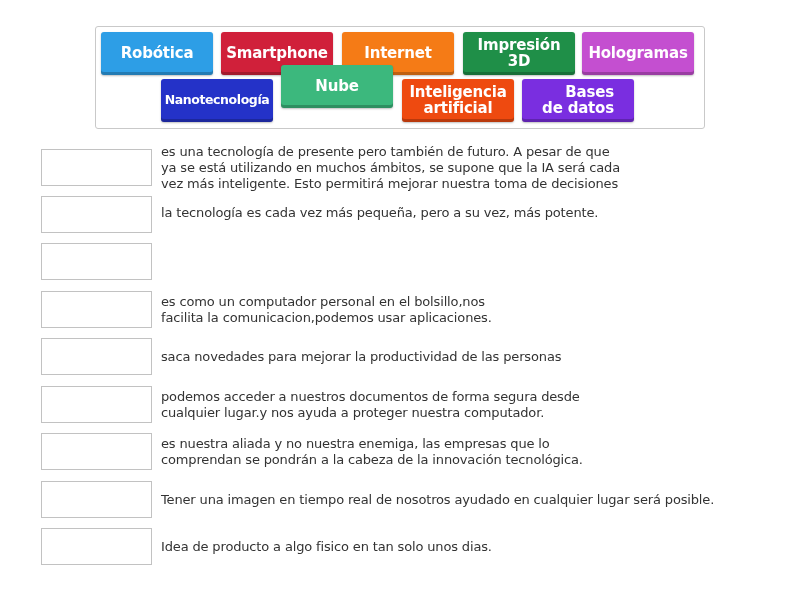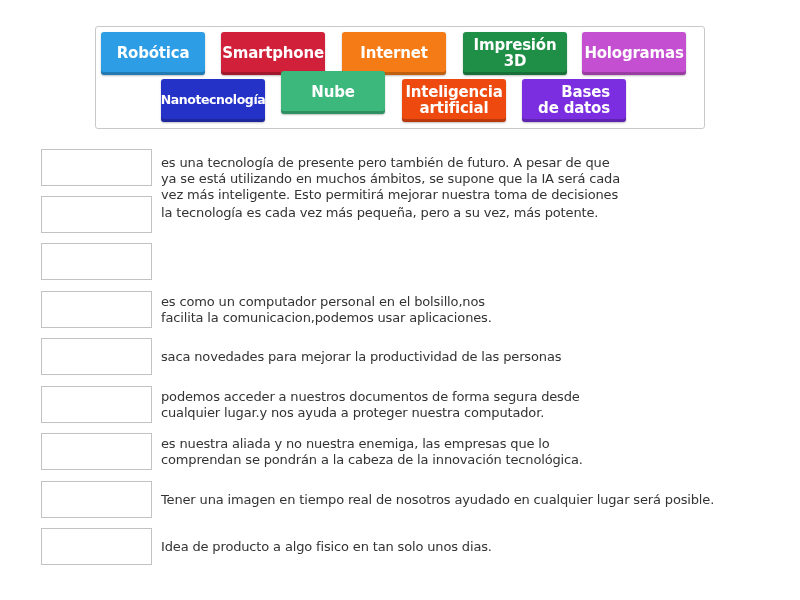--- a/index.html
+++ b/index.html
@@ -5,21 +5,21 @@
     html, body { margin: 0; padding: 0; }
     body {
       width: 800px; height: 600px; background: #ffffff; position: relative; overflow: hidden;
       font-family: "DejaVu Sans", "Liberation Sans", sans-serif;
     }
     .bank {
       position: absolute; left: 95px; top: 26px; width: 608px; height: 101px;
       border: 1px solid #c9c9c9; border-radius: 3px; background: #fff;
     }
     .tile {
-      position: absolute; width: 104px; height: 43px; border-radius: 3px;
+      position: absolute; width: 112px; height: 43px; border-radius: 3px;
       color: #fff; font-weight: bold; font-size: 15px; line-height: 16px;
       display: flex; align-items: center; justify-content: center; text-align: center;
       box-shadow: inset 0 -3px 0 rgba(0,0,0,0.22), 0 1px 2px rgba(0,0,0,0.25);
       cursor: grab; box-sizing: border-box; padding: 0 2px 2px 2px;
       font-family: "DejaVu Sans", sans-serif; letter-spacing: -0.2px;
     }
     .tile.small { font-size: 12.5px; letter-spacing: -0.4px; }
     .tile span { display: block; }
     .rows { position: absolute; left: 0; top: 0; }
     .row { position: absolute; left: 41px; width: 720px; height: 37px; }
@@ -50,32 +50,32 @@
   </div>
 <div class="tile" style="left: 463px; top: 32px; background: rgb(31, 143, 72);">
     <span style="white-space: pre-line;">Impresión 3D</span>
   </div>
 <div class="tile" style="left: 582px; top: 32px; background: rgb(196, 79, 208);">
     <span style="white-space: pre-line;">Hologramas</span>
   </div>
 <div class="tile small" style="left: 161px; top: 79px; background: rgb(36, 50, 200);">
     <span style="white-space: pre-line;">Nanotecnología</span>
   </div>
-<div class="tile" style="left: 281px; top: 71px; background: rgb(60, 184, 125);">
+<div class="tile" style="left: 281px; top: 65px; background: rgb(60, 184, 125);">
     <span style="white-space: pre-line;">Nube</span>
   </div>
 <div class="tile" style="left: 402px; top: 79px; white-space: pre-line; background: rgb(238, 74, 16);"><span style="white-space: pre-line;">Inteligencia
 artificial</span></div>
 <div class="tile" style="left: 522px; top: 79px; white-space: pre-line; background: rgb(122, 46, 224);"><span style="white-space: pre-line; text-align: right;">Bases
 de datos</span></div>
 
 <div class="rows">
   <div class="row" style="top:149px;">
     <div class="drop"></div>
-    <div class="clue" style="top:-6px; height:49px;margin-top:11px;">es una tecnología de presente pero también de futuro. A pesar de que
+    <div class="clue" style="top:-6px; height:49px;">es una tecnología de presente pero también de futuro. A pesar de que
 ya se está utilizando en muchos ámbitos, se supone que la IA será cada
 vez más inteligente. Esto permitirá mejorar nuestra toma de decisiones</div>
   </div>
   <div class="row" style="top:196px;">
     <div class="drop"></div>
     <div class="clue" style="top:-2px;">la tecnología es cada vez más pequeña, pero a su vez, más potente.</div>
   </div>
   <div class="row" style="top:243px;">
     <div class="drop"></div>
   </div>

